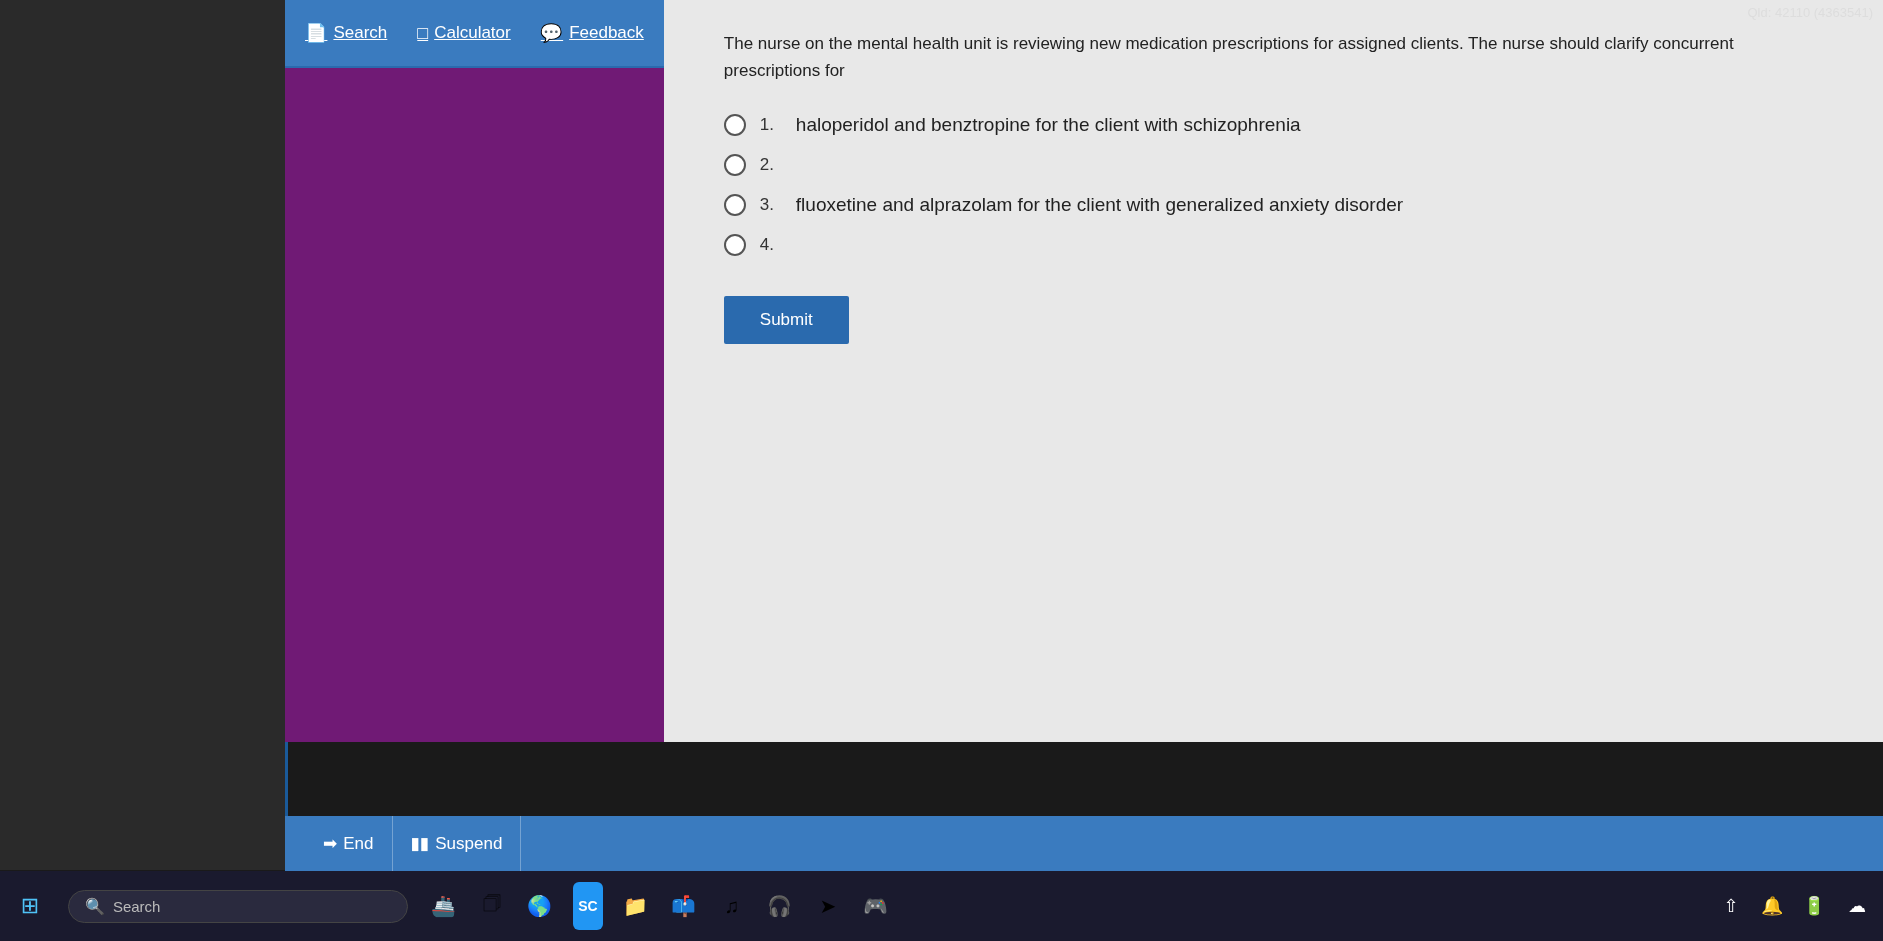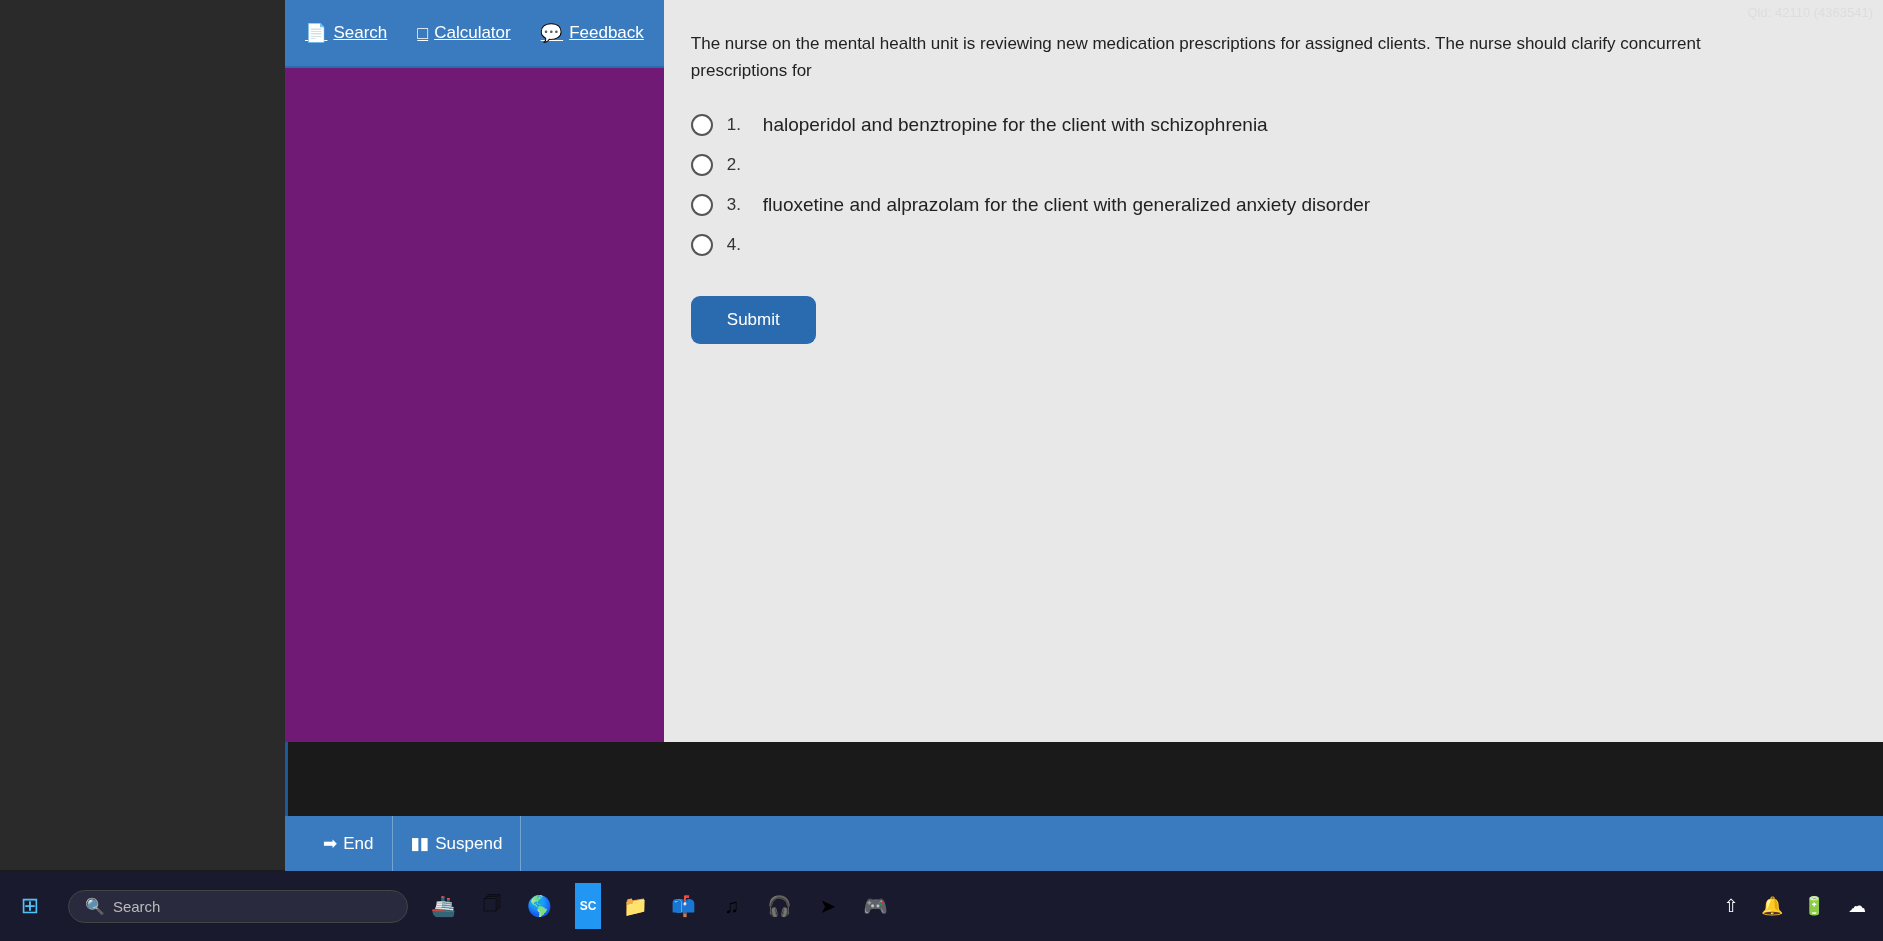--- a/index.html
+++ b/index.html
@@ -65,21 +65,21 @@
       position: absolute;
       top: 5px;
       right: 10px;
       color: #ddd;
       font-size: 13px;
     }
 
     
     .content {
       flex: 1;
-      padding: 30px 27px;
+      padding: 30px 60px;
       background: #e8e8e8;
     }
 
     .question-text {
       font-size: 17px;
       color: #222;
       line-height: 1.6;
       margin-bottom: 30px;
       max-width: 1100px;
     }
@@ -122,21 +122,21 @@
       color: #222;
     }
 
     .submit-btn {
       background: #2a6aae;
       color: white;
       border: none;
       padding: 14px 36px;
       font-size: 17px;
       cursor: pointer;
-      border-radius: 9px;
+      border-radius: 2px;
     }
 
     
     .bottom-bar {
       position: absolute;
       bottom: 70px;
       left: 285px;
       right: 0;
       height: 55px;
       background: #3a7bbf;
@@ -239,24 +239,24 @@
       align-items: center;
       justify-content: center;
       font-size: 18px;
       color: white;
       cursor: pointer;
     }
 
     .sc-badge {
       background: #2196F3;
       color: white;
-      font-size: 12px;
+      font-size: 14px;
       font-weight: bold;
       padding: 16px 5px;
-      border-radius: 0;
+      border-radius: 6px;
     }
 
     
     .divider-left {
       position: absolute;
       left: 285px;
       top: 0;
       width: 3px;
       height: 870px;
       background: #1a5a9a;

